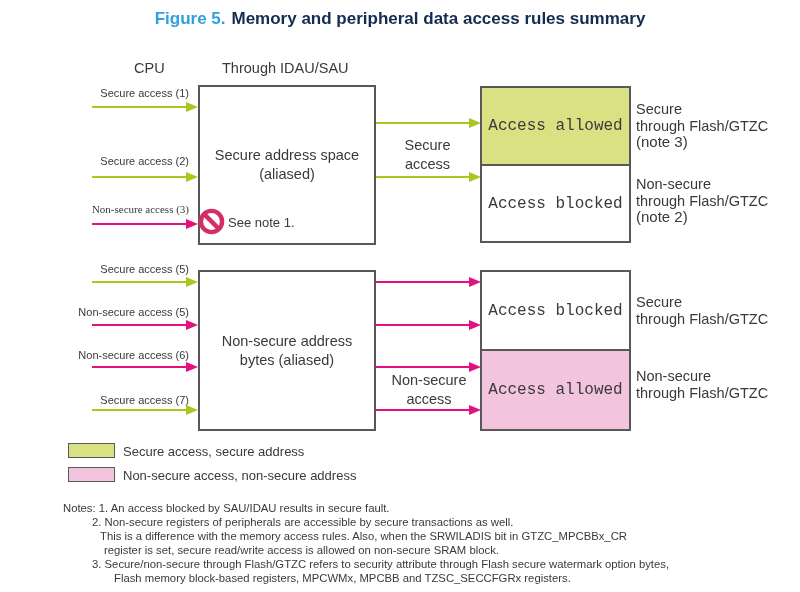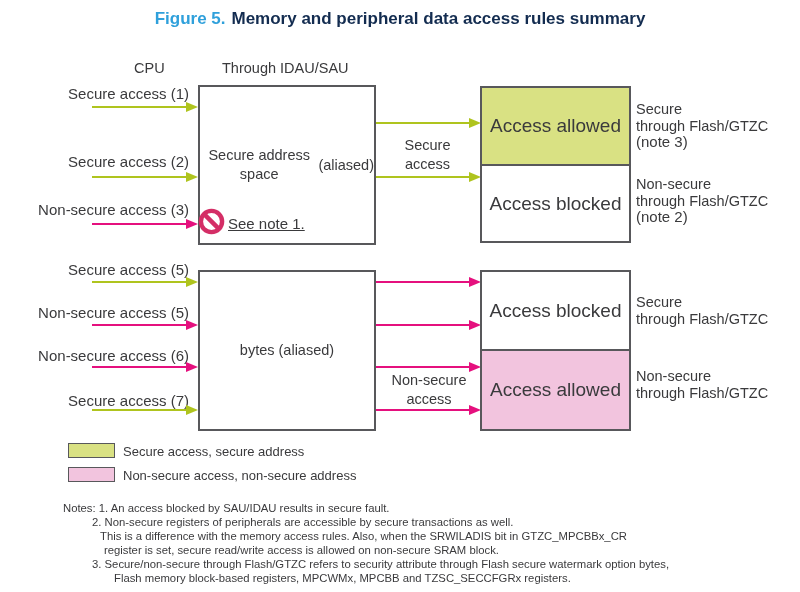--- a/index.html
+++ b/index.html
@@ -5,60 +5,60 @@
   html,body{margin:0;padding:0;background:#fff;}
   .canvas{
     position:relative;width:800px;height:592px;background:#fff;
     font-family:"Liberation Sans","DejaVu Sans",sans-serif;color:#3A3A3C;overflow:hidden;
   }
   .title{position:absolute;left:0;top:9px;width:800px;text-align:center;
          font-size:17px;font-weight:bold;white-space:nowrap;}
   .fig-num{color:#2FA0DB;margin-right:6px;}
   .fig-text{color:#132C50;}
   .hdr{position:absolute;top:60px;font-size:14.5px;white-space:nowrap;}
-  .lab{position:absolute;right:611px;font-size:15px;white-space:nowrap;line-height:15px;text-align:right;}
+  .lab{position:absolute;right:611px;font-size:11px;white-space:nowrap;line-height:15px;text-align:right;}
   .arrow{position:absolute;height:2px;}
   .arrow.sec{background:#AFC41E;}
   .arrow.ns{background:#E5107E;}
   .arrow .head{position:absolute;right:-12px;top:-4px;width:0;height:0;
                border-top:5px solid transparent;border-bottom:5px solid transparent;}
   .arrow.sec .head{border-left:12px solid #AFC41E;}
   .arrow.ns .head{border-left:12px solid #E5107E;}
   .obox{position:absolute;box-sizing:border-box;border:2px solid #58585B;background:#fff;
-        display:flex;flex-direction:row;align-items:center;justify-content:center;
+        display:flex;flex-direction:column;align-items:center;justify-content:center;
         font-size:14.5px;line-height:19px;text-align:center;}
   .rbox{position:absolute;box-sizing:border-box;border:2px solid #58585B;background:#fff;}
-  .rhalf{box-sizing:border-box;display:flex;align-items:center;justify-content:center;font-size:19px;}
+  .rhalf{box-sizing:border-box;display:flex;align-items:center;justify-content:center;font-size:16px;font-family:Liberation Mono, monospace;}
   .rhalf.divider{border-bottom:2px solid #58585B;}
   .fill-sec{background:#D9E183;}
   .fill-ns{background:#F2C4DE;}
   .buslab{position:absolute;text-align:center;font-size:14.5px;line-height:19px;}
   .tlabel{position:absolute;left:636px;font-size:14.5px;line-height:17px;white-space:nowrap;}
   .tnote{font-size:15px;line-height:13px;margin-top:0;}
   .sw{position:absolute;left:68px;width:45px;height:13px;border:1.5px solid #58585B;}
   .leglab{position:absolute;left:123px;font-size:13px;white-space:nowrap;}
   .note{position:absolute;font-size:11.3px;white-space:nowrap;}
-  .seenote{position:absolute;left:228px;top:215px;font-size:15px;white-space:nowrap;text-decoration:underline;}
+  .seenote{position:absolute;left:228px;top:215px;font-size:13px;white-space:nowrap;}
   .noicon{position:absolute;left:198px;top:208px;}
 </style>
 </head>
 <body>
 
 <div class="canvas">
 
   <div class="title">
     <span class="fig-num">Figure 5.</span><span class="fig-text">Memory and peripheral data access rules summary</span>
   </div>
 
   <div class="hdr" style="left:134px;">CPU</div>
   <div class="hdr" style="left:222px;">Through IDAU/SAU</div>
 
   <div class="lab" style="top:86px;">Secure access (1)</div>
   <div class="lab" style="top:154px;">Secure access (2)</div>
-  <div class="lab" style="top:202px;">Non-secure access (3)</div>
+  <div class="lab" style="top:202px;font-family:Liberation Serif, serif;">Non-secure access (3)</div>
   <div class="lab" style="top:262px;">Secure access (5)</div>
   <div class="lab" style="top:305px;">Non-secure access (5)</div>
   <div class="lab" style="top:348px;">Non-secure access (6)</div>
   <div class="lab" style="top:393px;">Secure access (7)</div>
 
   <div class="arrow sec" style="left:92px;top:106px;width:94px;">
       <span class="head"></span>
     </div>
   <div class="arrow sec" style="left:92px;top:176px;width:94px;">
       <span class="head"></span>
@@ -84,20 +84,21 @@
     <div>(aliased)</div>
   </div>
 
   <svg class="noicon" width="27" height="27" viewBox="0 0 27 27">
     <circle cx="13.5" cy="13.5" r="10.6" fill="#ffffff" stroke="#D42E66" stroke-width="4.4"></circle>
     <line x1="6.1" y1="6.1" x2="20.9" y2="20.9" stroke="#D42E66" stroke-width="4.4"></line>
   </svg>
   <div class="seenote">See note 1.</div>
 
   <div class="obox" style="left:198px;top:270px;width:178px;height:161px;">
+    <div>Non-secure address</div>
     <div>bytes (aliased)</div>
   </div>
 
   <div class="arrow sec" style="left:376px;top:122px;width:93px;">
       <span class="head"></span>
     </div>
   <div class="arrow sec" style="left:376px;top:176px;width:93px;">
       <span class="head"></span>
     </div>
   <div class="buslab" style="left:377px;top:136px;width:101px;">

